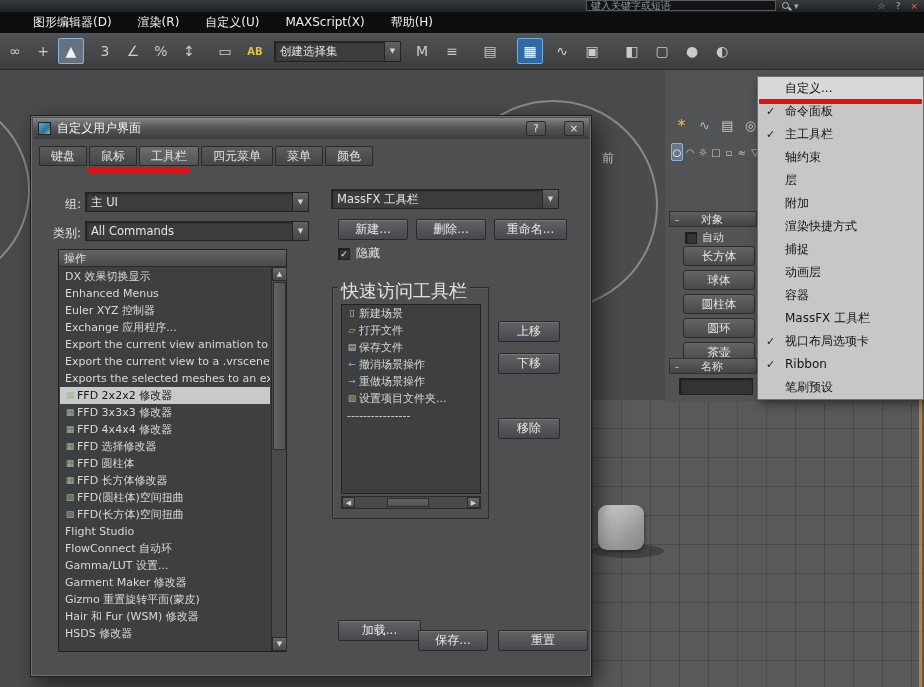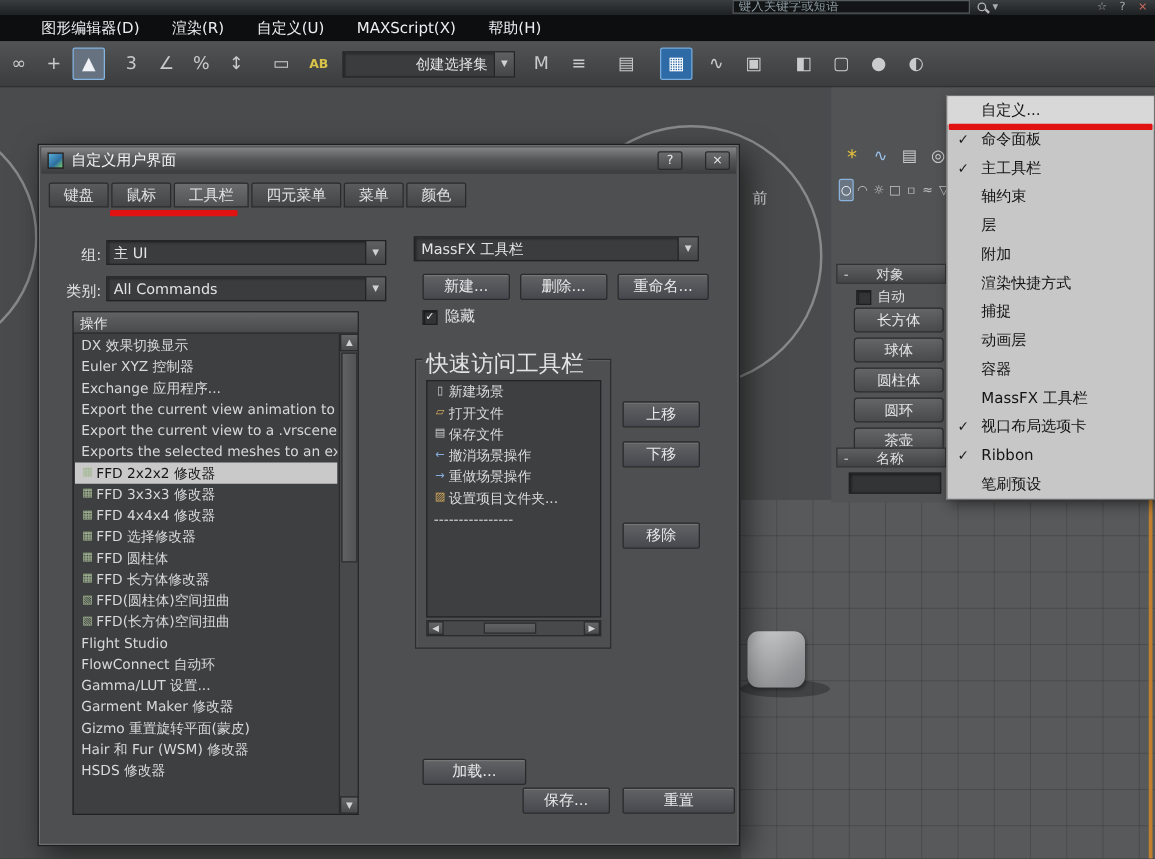--- a/index.html
+++ b/index.html
@@ -26,21 +26,21 @@
 
   
   .toolbar{position:absolute;left:0;top:33px;width:924px;height:37px;background:linear-gradient(#525354,#3c3d3e);
     border-bottom:1px solid #292a2b;display:flex;align-items:center;padding-left:2px;}
   .tgroup{display:flex;align-items:center;}
   .tbtn{width:26px;height:26px;display:flex;align-items:center;justify-content:center;color:#c9cbcd;font-size:14px;
     border:1px solid transparent;border-radius:2px;}
   .tbtn.pressed{background:#66727f;border-color:#84b4e2;color:#eef2f6;}
   .tbtn.blue{background:#2e6ba6;border-color:#77abdc;color:#fff;}
   .tbtn.yellow{color:#d9c348;font-size:10px;font-weight:bold;}
-  .tcombo{width:138px;height:21px;margin-left:6px;text-align:right;}
+  .tcombo{width:127px;height:21px;margin-left:6px;}
 
   
   .combo{position:relative;display:flex;align-items:center;background:#3b3c3d;border:1px solid #222324;
     box-shadow:inset 1px 1px 2px rgba(0,0,0,.45);color:#e3e4e5;}
   .combo-text{flex:1;padding:0 5px;font-size:11.5px;white-space:nowrap;overflow:hidden;}
   .combo-arrow{width:16px;height:100%;display:flex;align-items:center;justify-content:center;
     background:linear-gradient(#5f6061,#454647);border-left:1px solid #242526;color:#d0d1d2;font-size:7px;}
 
   
   .workspace{position:absolute;left:0;top:70px;width:924px;height:617px;background:#4a4b4c;}
@@ -137,21 +137,21 @@
     box-shadow:inset 1px 1px 0 rgba(255,255,255,.08);}
   .qalist{position:absolute;left:310px;top:188px;width:140px;height:190px;background:#3e3f40;border:1px solid #222324;overflow:hidden;}
   .hscroll{position:absolute;left:310px;top:380px;width:140px;height:13px;background:#48494a;border:1px solid #2a2b2c;}
   .sarrow.hleft{left:0;top:0;width:13px;height:11px;}
   .sarrow.hright{left:auto;right:0;top:0;width:13px;height:11px;}
   .sthumb-h{position:absolute;left:45px;top:1px;width:42px;height:9px;background:linear-gradient(#616263,#525354);border:1px solid #2d2e2f;}
 
   .b-up{left:467px;top:205px;width:62px;}
   .b-down{left:467px;top:237px;width:62px;}
   .b-remove{left:467px;top:302px;width:62px;}
-  .b-load{left:307px;top:491px;width:83px;}
+  .b-load{left:307px;top:504px;width:83px;}
   .b-save{left:387px;top:514px;width:70px;}
   .b-reset{left:467px;top:514px;width:90px;}
 
   
   .ctxmenu{position:absolute;left:757px;top:76px;width:167px;background:#c7c7c7;border:1px solid #6f6f6f;
     box-shadow:3px 4px 10px rgba(0,0,0,.45);z-index:10;}
   .menu-item{position:relative;height:23px;line-height:23px;padding-left:27px;font-size:12px;color:#141414;white-space:nowrap;overflow:hidden;}
   .menu-item .check{position:absolute;left:8px;top:0;font-size:11px;color:#1c1c1c;opacity:0;}
   .menu-item.checked .check{opacity:1;}
   .menu-item.highlight{background:#d8d8d8;}
@@ -375,20 +375,24 @@
 
     <div class="alist">
       <div class="alist-header">操作</div>
       <div class="alist-body">
 
           <div class="row">
             <span class="ficon"></span>
             <span class="row-label">DX 效果切换显示</span>
           </div>
 
+          <div class="row">
+            <span class="ficon"></span>
+            <span class="row-label">Enhanced Menus</span>
+          </div>
 
           <div class="row">
             <span class="ficon"></span>
             <span class="row-label">Euler XYZ 控制器</span>
           </div>
 
           <div class="row">
             <span class="ficon"></span>
             <span class="row-label">Exchange 应用程序...</span>
           </div>

